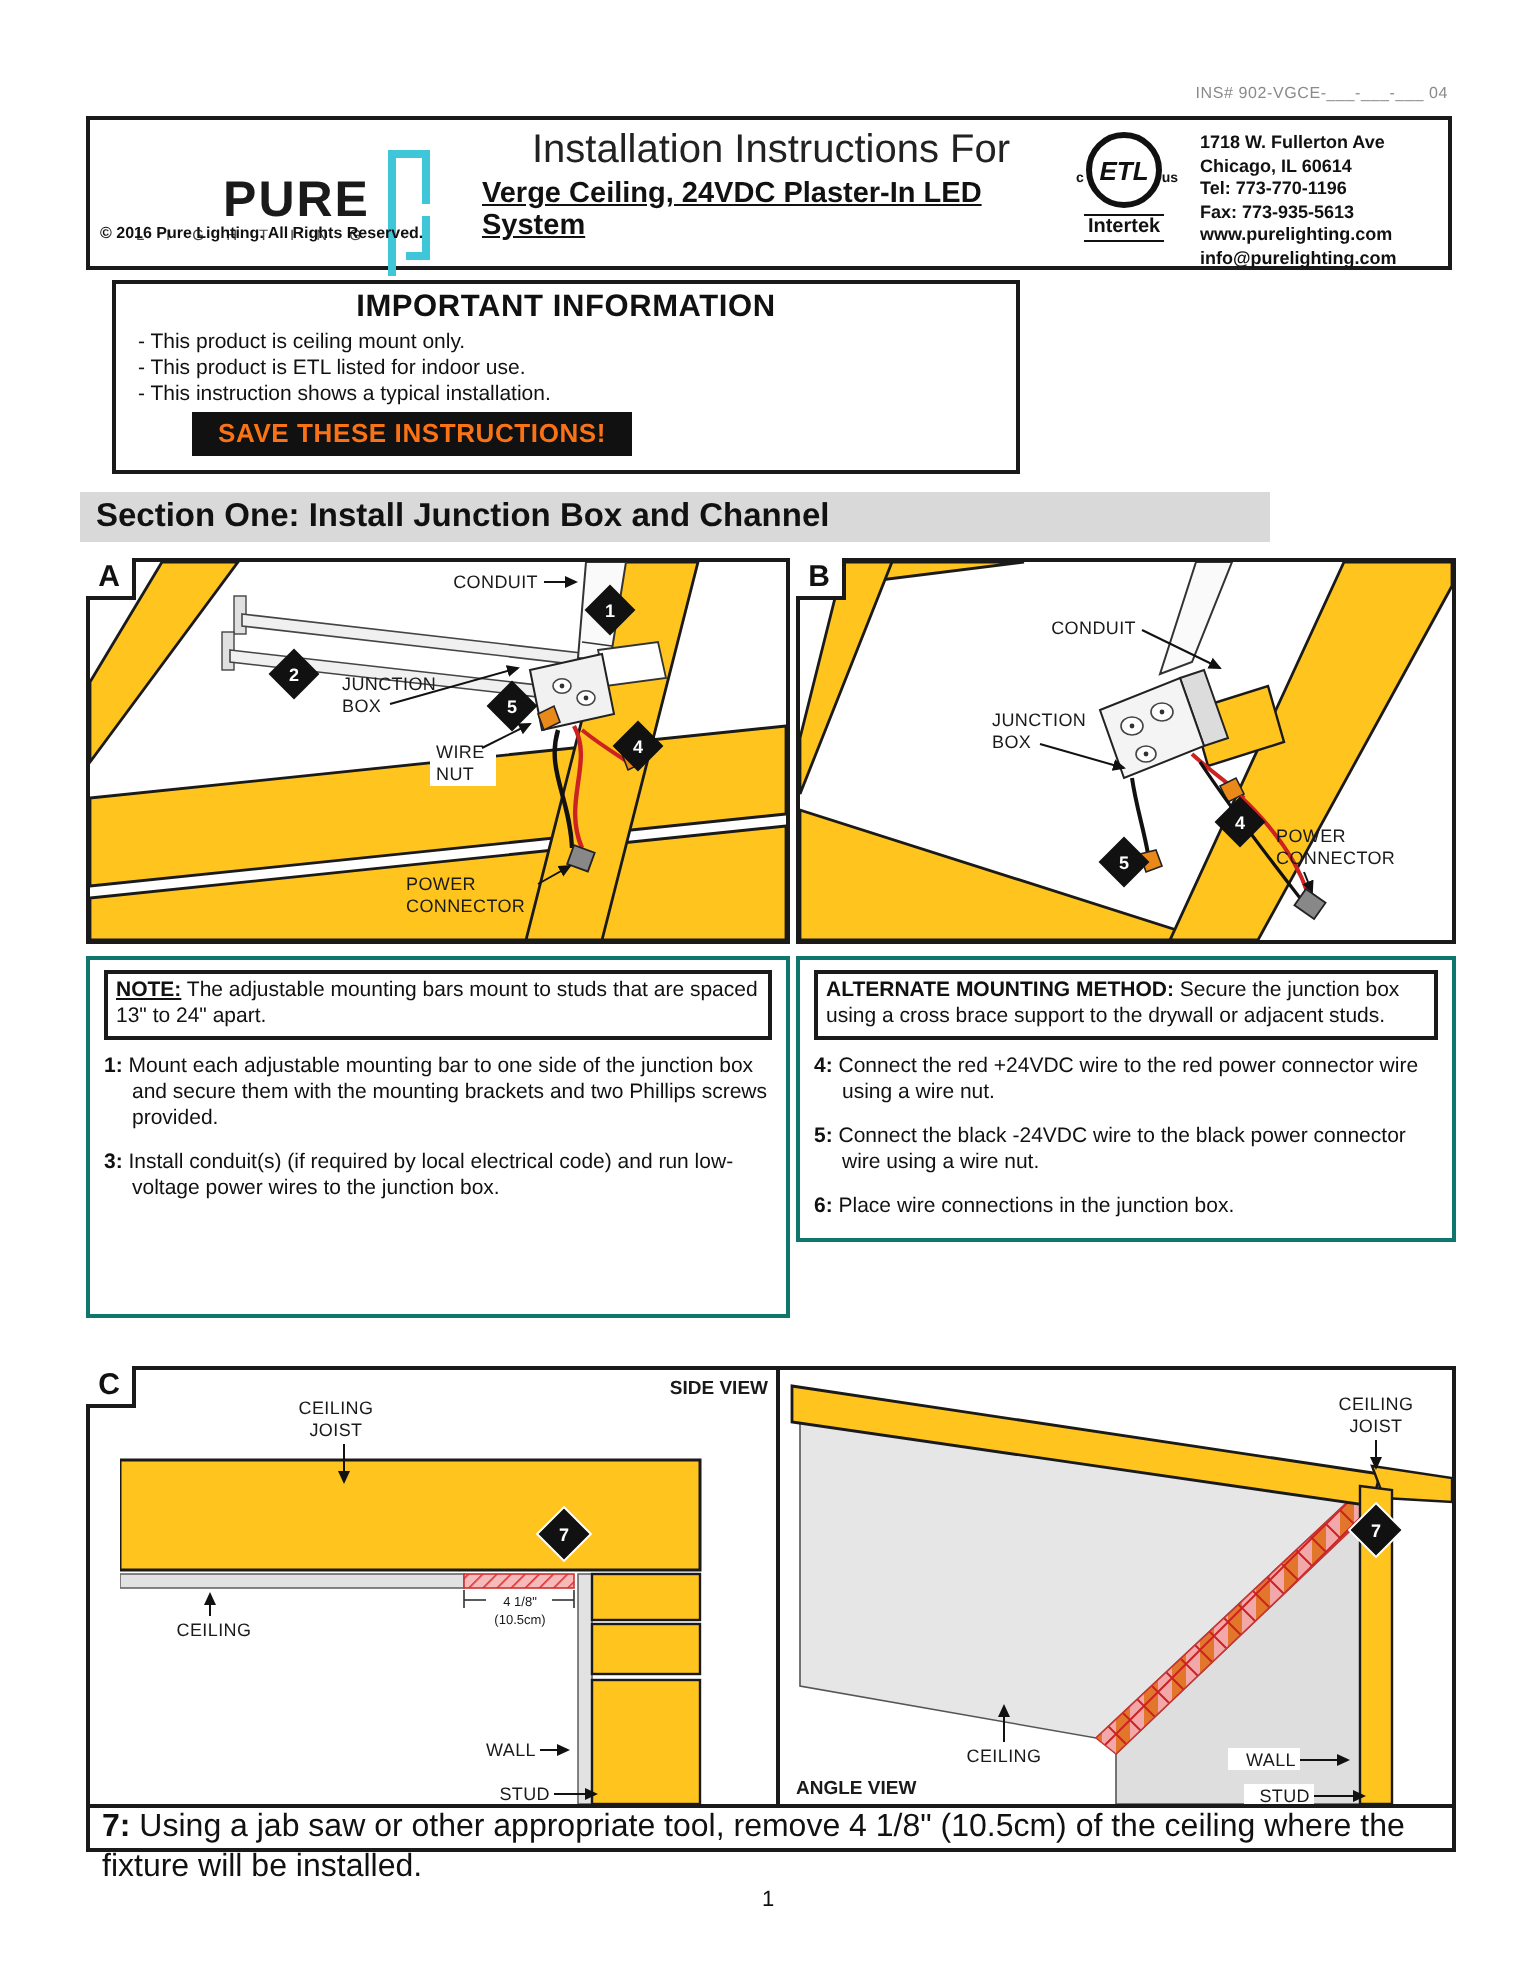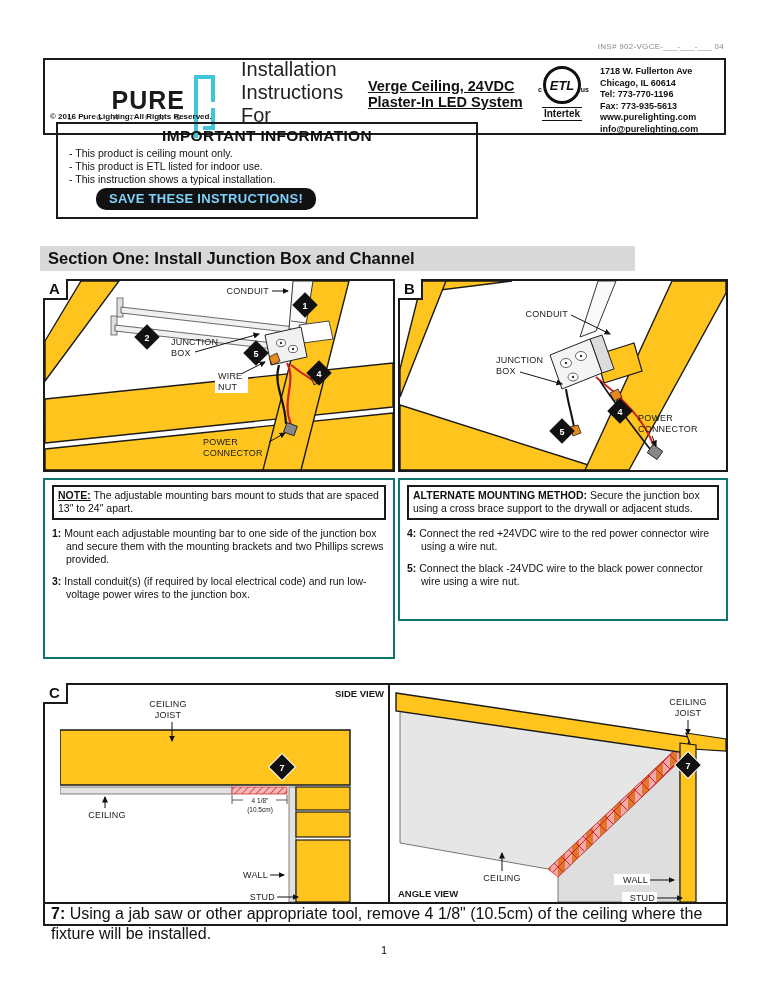--- a/index.html
+++ b/index.html
@@ -8,38 +8,38 @@
 
   .ins-line { position:absolute; top:42px; right:44px; font-size:8px; color:#8a8a8a; letter-spacing:.3px; }
 
   
   .header-box { position:absolute; left:43px; top:58px; width:683px; height:77px;
     border:2px solid #1a1a1a; display:flex; align-items:stretch; }
   .logo-wrap { width:196px; display:flex; align-items:center; justify-content:center; gap:7px; padding-top:16px; }
   .logo-text { text-align:right; }
   .logo-pure { font-size:25px; font-weight:bold; letter-spacing:1px; line-height:24px; color:#1a1a1a; }
   .logo-lighting { font-size:7.5px; letter-spacing:4.5px; color:#444; margin-top:1px; }
-  .title-wrap { flex:1; display:flex; flex-direction:row; align-items:center; justify-content:center; padding-bottom:8px; }
+  .title-wrap { flex:1; display:flex; flex-direction:column; align-items:center; justify-content:center; padding-bottom:8px; }
   .title-main { font-size:20px; color:#222; }
   .title-sub { font-size:14.5px; font-weight:bold; text-decoration:underline; margin-top:2px; }
   .etl-wrap { width:64px; display:flex; flex-direction:column; align-items:center; justify-content:center; padding-bottom:6px; }
   .etl-circle { width:38px; height:38px; border:3px solid #111; border-radius:50%; display:flex; align-items:center; justify-content:center;
     font-weight:bold; font-size:13px; font-style:italic; position:relative; }
   .etl-c { position:absolute; left:-8px; bottom:8px; font-size:7px; font-weight:bold; font-style:normal; }
   .etl-us { position:absolute; right:-11px; bottom:8px; font-size:7px; font-weight:bold; font-style:normal; }
   .etl-intertek { font-size:10px; font-weight:bold; border-top:1.5px solid #111; border-bottom:1.5px solid #111; margin-top:3px; padding:0 2px 1px 2px; }
   .contact-wrap { width:130px; padding:6px 4px 0 6px; font-size:9px; font-weight:bold; line-height:11.5px; }
   .copyright { position:absolute; left:5px; bottom:12px; font-size:8px; font-weight:bold; }
 
   
-  .important-box { position:absolute; left:56px; top:122px; width:422px; height:97px; border:2.5px solid #1a1a1a; padding-top:3px; }
+  .important-box { position:absolute; left:56px; top:140px; width:454px; height:97px; border:2.5px solid #1a1a1a; padding-top:3px; }
   .important-title { text-align:center; font-size:15.5px; font-weight:bold; letter-spacing:.3px; }
   .important-bullets { font-size:10.5px; line-height:13px; margin:2px 0 0 11px; }
-  .save-banner { display:inline-block; background:#111; color:#7dd3fc; font-size:13px; font-weight:bold; letter-spacing:.3px;
-    padding:3px 13px 4px 13px; margin:2px 5px 0 38px;border-radius:10px; }
+  .save-banner { display:inline-block; background:#111; color:#f97316; font-size:13px; font-weight:bold; letter-spacing:.3px;
+    padding:3px 13px 4px 13px; margin:2px 5px 0 38px; }
 
   
   .section-bar { position:absolute; left:40px; top:246px; width:595px; height:25px; background:#d9d9d9;
     font-size:16.5px; font-weight:bold; line-height:25px; padding-left:8px; }
 
   
   .panel { position:absolute; border:2px solid #1a1a1a; background:#fff; }
   .panel-a { left:43px; top:279px; width:352px; height:193px; }
   .panel-b { left:398px; top:279px; width:330px; height:193px; }
   .panel-c { left:43px; top:683px; width:685px; height:243px; }
@@ -258,20 +258,21 @@
     <p class="step"><b>1:</b><span> Mount each adjustable mounting bar to one side of the junction box and secure them with the mounting brackets and two Phillips screws provided.</span></p>
     <p class="step"><b>3:</b><span> Install conduit(s) (if required by local electrical code) and run low-voltage power wires to the junction box.</span></p>
   </div>
 
   <div class="textbox textbox-b">
     <div class="note-box">
       <span class="alt-label">ALTERNATE MOUNTING METHOD:</span><span> Secure the junction box  using a cross brace support to the drywall or adjacent studs.</span>
     </div>
     <p class="step"><b>4:</b><span> Connect the red +24VDC wire to the red power connector wire using a wire nut.</span></p>
     <p class="step"><b>5:</b><span> Connect the black -24VDC wire to the black power connector wire using a wire nut.</span></p>
+    <p class="step"><b>6:</b><span> Place wire connections in the junction box.</span></p>
   </div>
 
   <div class="panel panel-c">
     <div class="corner-tab">C</div>
     <div class="c-views">
       <div class="c-side">
         <svg width="328" height="217" viewBox="0 0 328 217">
           <defs>
             <marker id="mS" markerWidth="8" markerHeight="8" refX="5.5" refY="3" orient="auto">
               <path d="M0,0 L6.5,3 L0,6 Z" fill="#111"></path>

